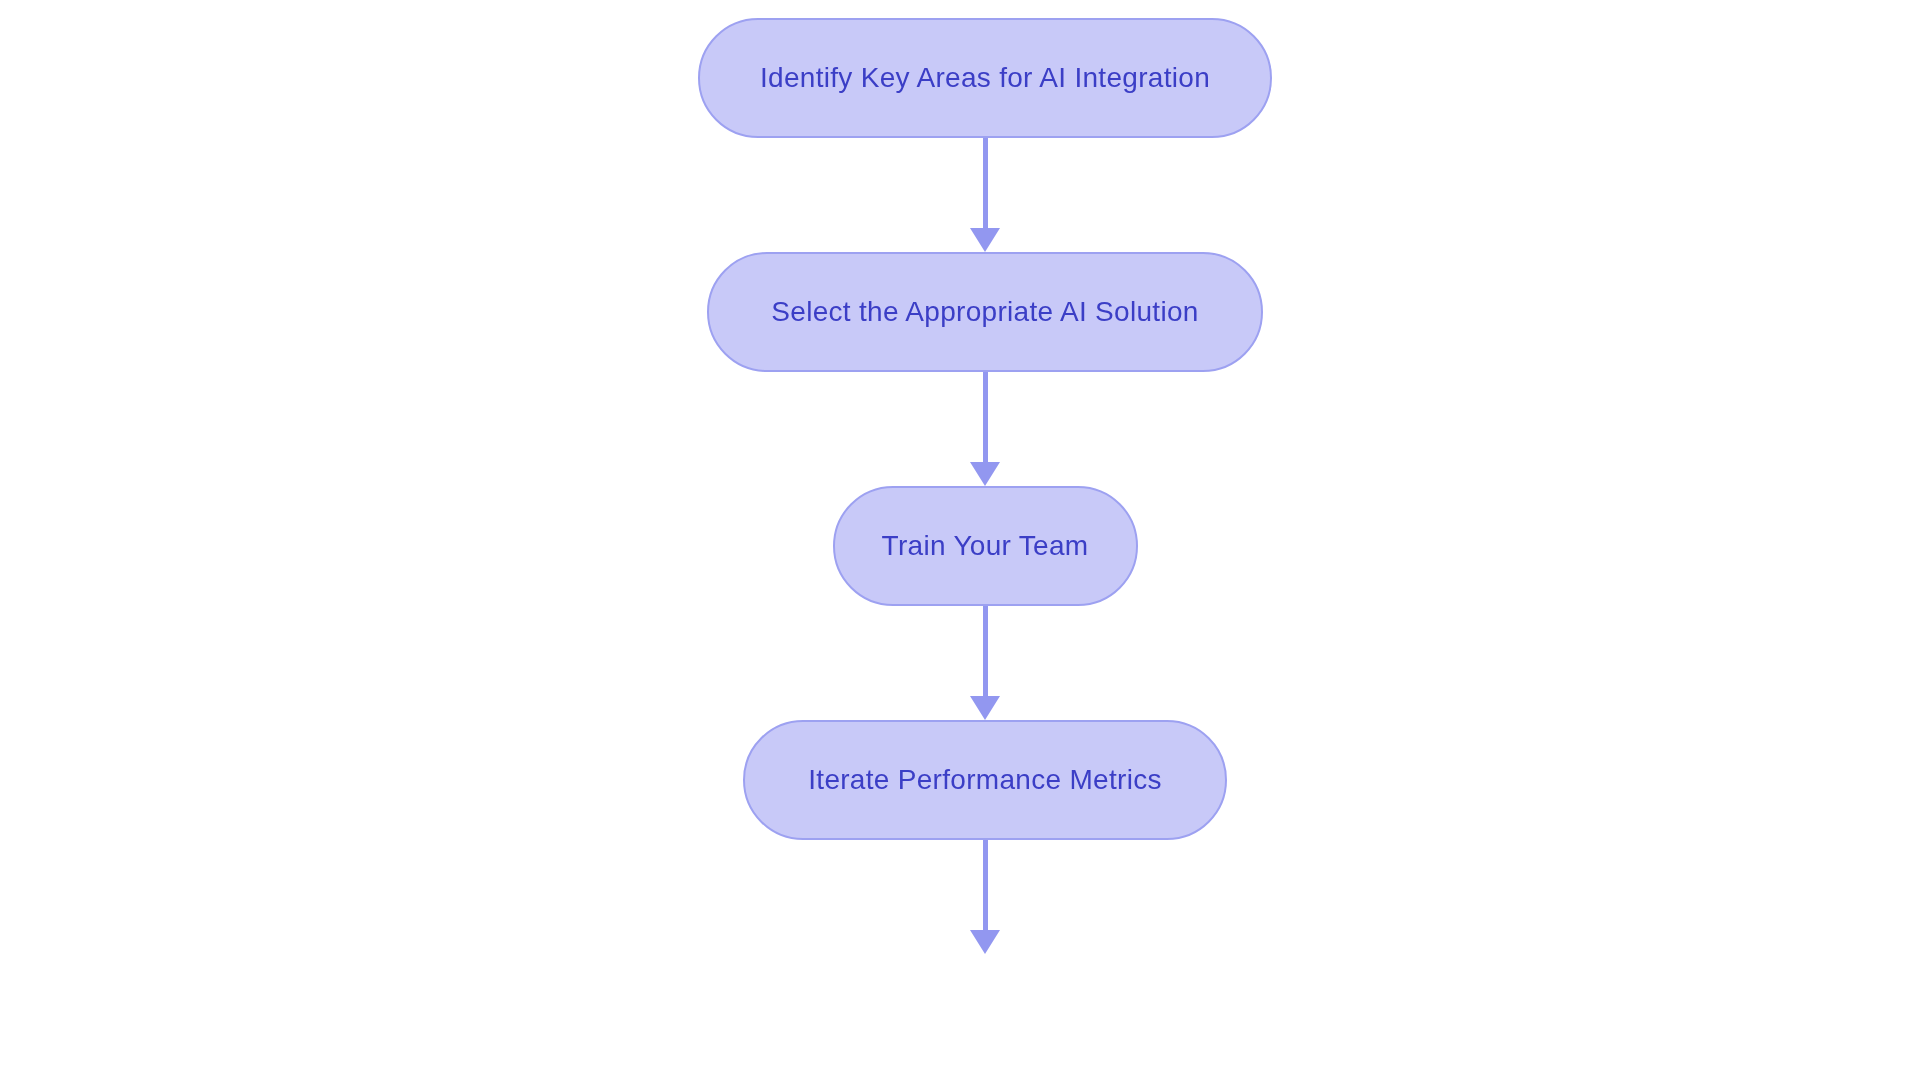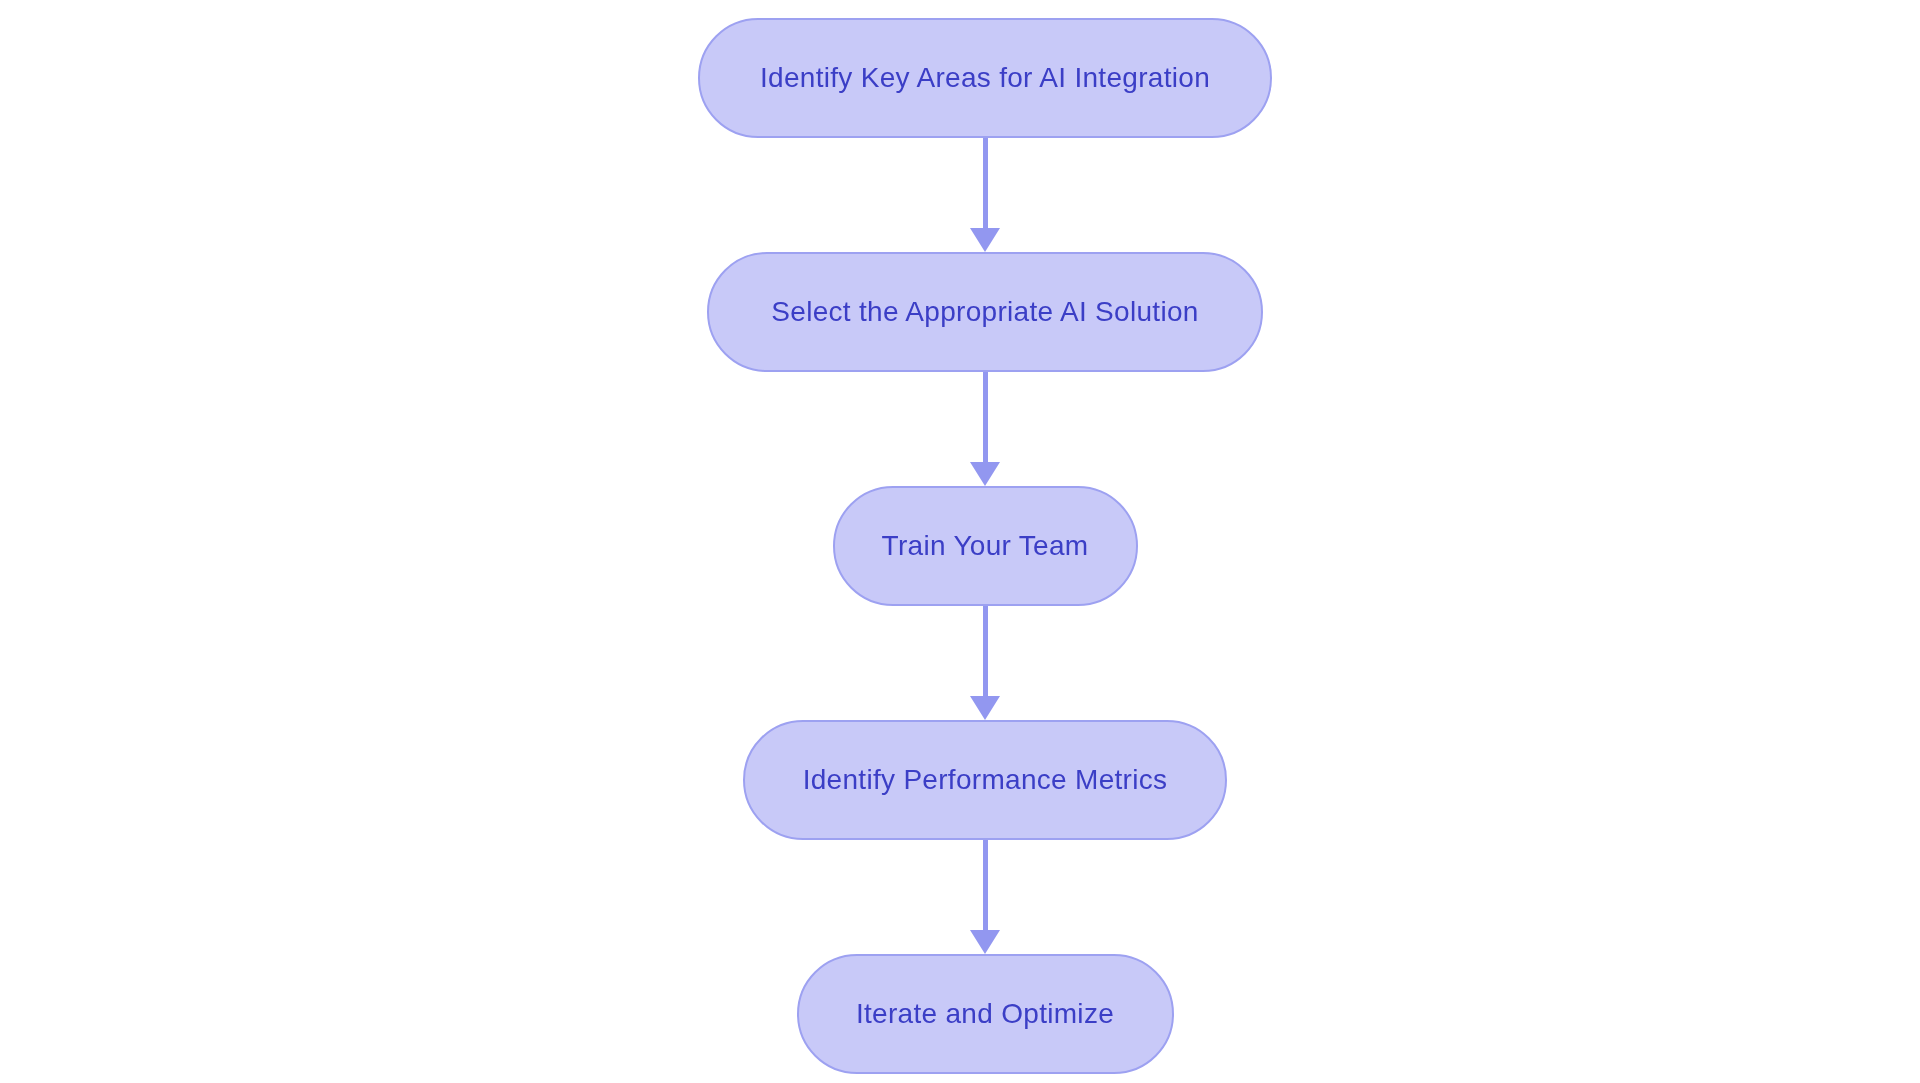--- a/index.html
+++ b/index.html
@@ -104,26 +104,23 @@
     <div class="node node-3">
       <span>Train Your Team</span>
     </div>
 
     <div class="connector">
       <div class="line"></div>
       <div class="head"></div>
     </div>
 
     <div class="node node-4">
-      <span>Identify Performance Metrics</span>
+      <span>Iterate Performance Metrics</span>
     </div>
 
     <div class="connector">
       <div class="line"></div>
       <div class="head"></div>
     </div>
 
-    <div class="node node-5">
-      <span>Iterate and Optimize</span>
-    </div>
 
   </div>
 </div>
 
 </body></html>

